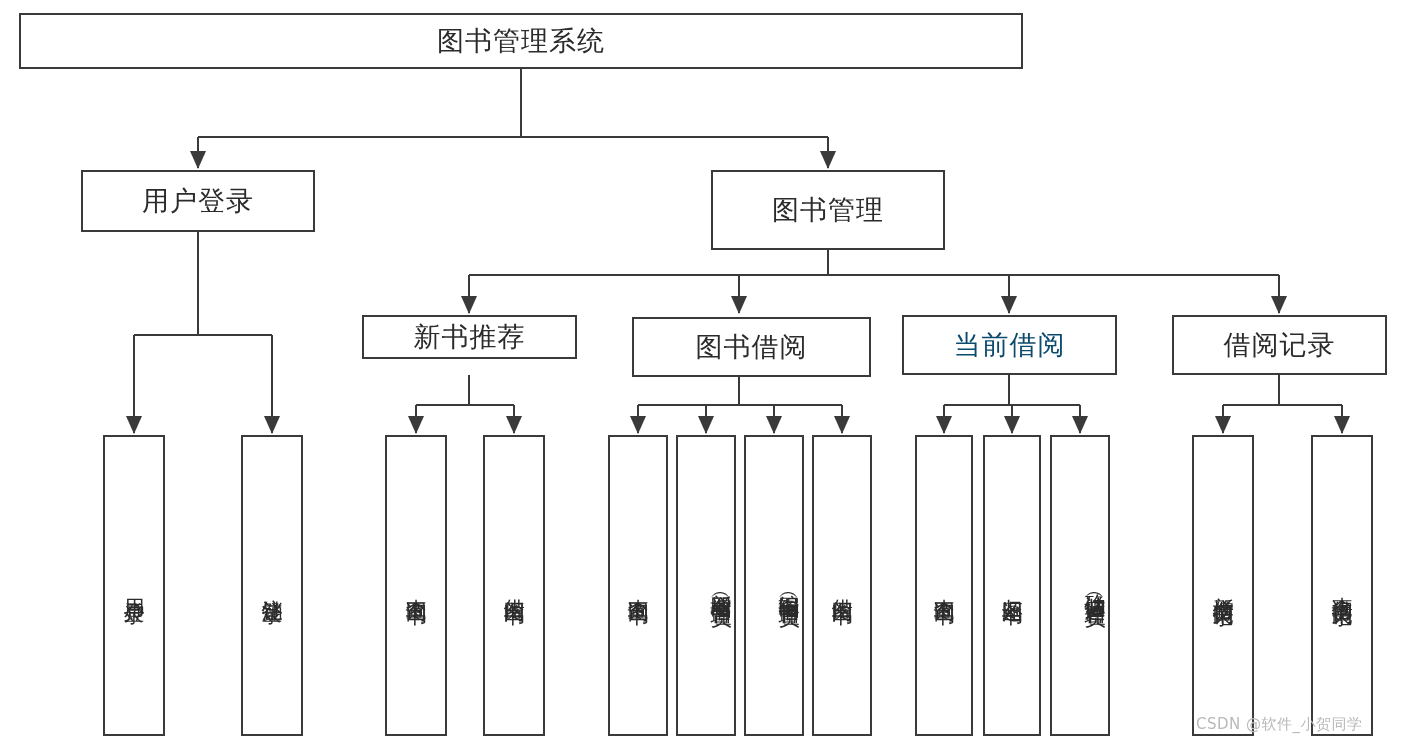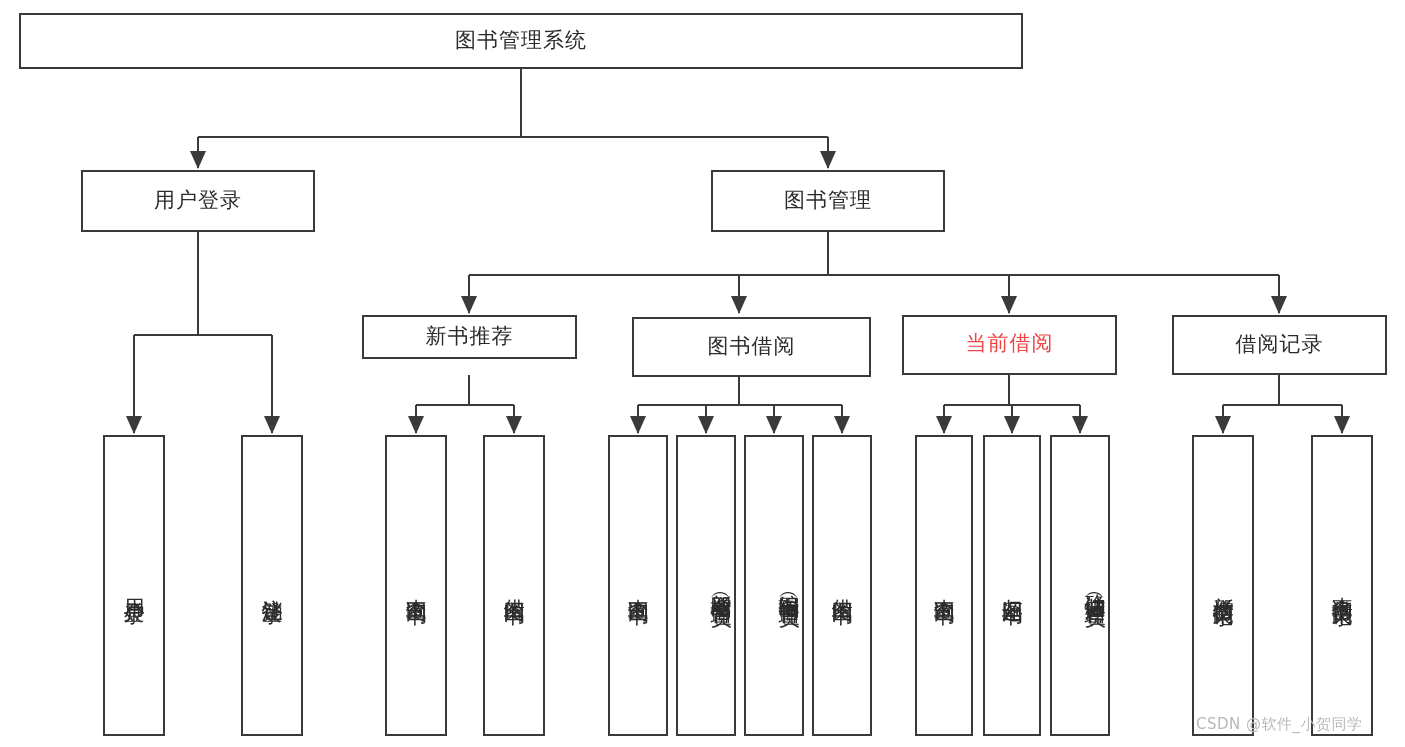--- a/index.html
+++ b/index.html
@@ -28,21 +28,21 @@
     position: absolute;
     box-sizing: border-box;
     border: 2px solid #3a3a3a;
     background: #ffffff;
     display: flex;
     align-items: center;
     justify-content: center;
     color: #2b2b2b;
   }
   .node.horiz {
-    font-size: 21px;
+    font-size: 27px;
     letter-spacing: 1px;
     line-height: 1.2;
   }
   .node.vert {
     writing-mode: vertical-rl;
     text-orientation: upright;
     font-size: 21px;
     line-height: 1.25;
     letter-spacing: 2px;
     padding: 4px 0;
@@ -128,30 +128,30 @@
       <line x1="1342" y1="405" x2="1342" y2="433" stroke="#3a3a3a" stroke-width="2.5" shape-rendering="crispEdges"></line>
       <path d="M 1334 416 L 1350 416 L 1342 434 Z" fill="#3a3a3a"></path>
     </svg>
   <div id="nodes">
       <div class="node horiz" style="left: 19px; top: 13px; width: 1004px; height: 56px; border-color: rgb(58, 58, 58); color: rgb(43, 43, 43);">
         <span>图书管理系统</span>
       </div>
       <div class="node horiz" style="left: 81px; top: 170px; width: 234px; height: 62px; border-color: rgb(58, 58, 58); color: rgb(43, 43, 43);">
         <span>用户登录</span>
       </div>
-      <div class="node horiz" style="left: 711px; top: 170px; width: 234px; height: 62px; border-color: rgb(58, 58, 58); color: rgb(43, 43, 43);">
+      <div class="node horiz" style="left: 711px; top: 170px; width: 234px; height: 80px; border-color: rgb(58, 58, 58); color: rgb(43, 43, 43);">
         <span>图书管理</span>
       </div>
       <div class="node horiz" style="left: 362px; top: 315px; width: 215px; height: 44px; border-color: rgb(58, 58, 58); color: rgb(43, 43, 43);">
         <span>新书推荐</span>
       </div>
       <div class="node horiz" style="left: 632px; top: 317px; width: 239px; height: 60px; border-color: rgb(58, 58, 58); color: rgb(43, 43, 43);">
         <span>图书借阅</span>
       </div>
-      <div class="node horiz" style="left: 902px; top: 315px; width: 215px; height: 60px; border-color: rgb(58, 58, 58); color: #ef4444; font-family: Liberation Mono, monospace;">
+      <div class="node horiz" style="left: 902px; top: 315px; width: 215px; height: 60px; border-color: rgb(58, 58, 58); color: #0c4a6e;">
         <span>当前借阅</span>
       </div>
       <div class="node horiz" style="left: 1172px; top: 315px; width: 215px; height: 60px; border-color: rgb(58, 58, 58); color: rgb(43, 43, 43); text-align: right;">
         <span>借阅记录</span>
       </div>
       <div class="node vert" style="left: 103px; top: 435px; width: 62px; height: 301px; border-color: rgb(58, 58, 58); color: rgb(43, 43, 43);">
         <span>用户登录</span>
       </div>
       <div class="node vert" style="left: 241px; top: 435px; width: 62px; height: 301px; border-color: rgb(58, 58, 58); color: rgb(43, 43, 43);">
         <span>注销登录</span>

